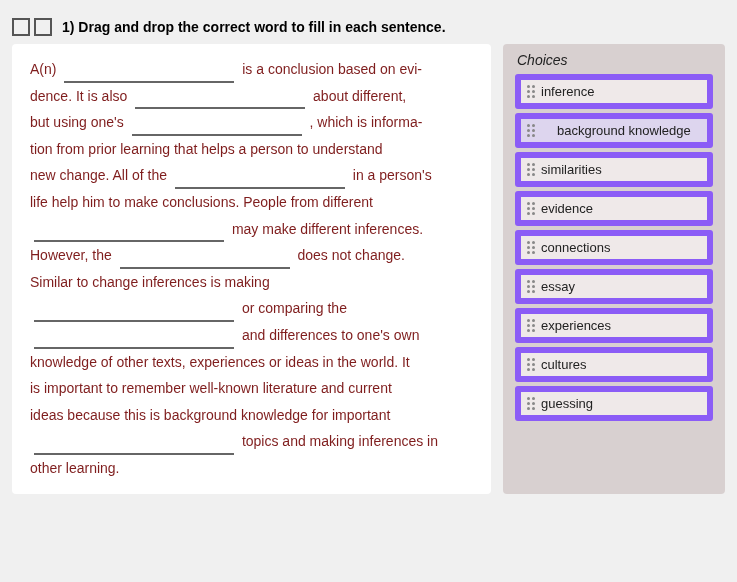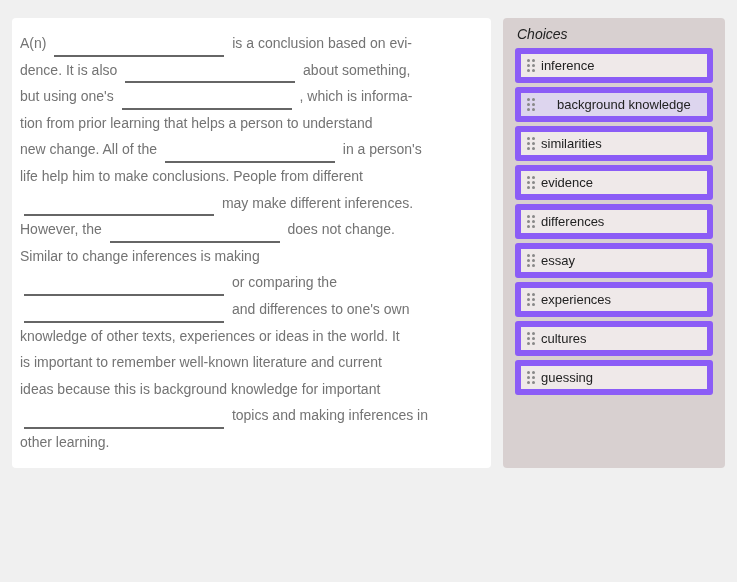--- a/index.html
+++ b/index.html
@@ -47,23 +47,23 @@
       flex-shrink: 0;
     }
     .main-content {
       display: flex;
       gap: 12px;
     }
     .question-area {
       flex: 1;
       background: #fff;
       border-radius: 4px;
-      padding: 12px 8px;
+      padding: 12px 18px;
       line-height: 1.9;
-      color: #737373;
+      color: #7f1d1d;
       font-size: 14px;
     }
     .blank {
       display: inline-block;
       width: 170px;
       border-bottom: 2px solid #666;
       height: 20px;
       vertical-align: bottom;
       margin: 0 4px;
       background: transparent;
@@ -110,33 +110,41 @@
       height: 3px;
       background: #888;
       border-radius: 50%;
     }
   </style>
 </head>
 <body>
 
 <div class="page">
 
+  <div class="top-bar">
+    <span class="checkbox-icon"></span>
+    <span class="checkbox-icon2"></span>
+    <span class="question-text">
+      <span>1)</span>
+      <span>Drag and drop the correct word to fill in each sentence.</span>
+    </span>
+  </div>
 
   <div class="main-content">
 
     <div class="question-area">
       
       <span>A(n)</span>
       <span class="blank"></span>
       <span>is a conclusion based on evi-</span>
       
       <br>
       <span>dence. It is also</span>
       <span class="blank"></span>
-      <span>about something,</span>
+      <span>about different,</span>
       
       <br>
       <span>but using one's</span>
       <span class="blank"></span>
       <span>, which is informa-</span>
       
       <br>
       <span>tion from prior learning that helps a person to understand</span>
       
       <br>
@@ -230,21 +238,21 @@
 
       <div class="choice-item">
         <span class="drag-handle">
           <span class="drag-dot"></span>
             <span class="drag-dot"></span>
           <span class="drag-dot"></span>
             <span class="drag-dot"></span>
           <span class="drag-dot"></span>
             <span class="drag-dot"></span>
         </span>
-        <span>differences</span>
+        <span>connections</span>
       </div>
 
       <div class="choice-item">
         <span class="drag-handle">
           <span class="drag-dot"></span>
             <span class="drag-dot"></span>
           <span class="drag-dot"></span>
             <span class="drag-dot"></span>
           <span class="drag-dot"></span>
             <span class="drag-dot"></span>

